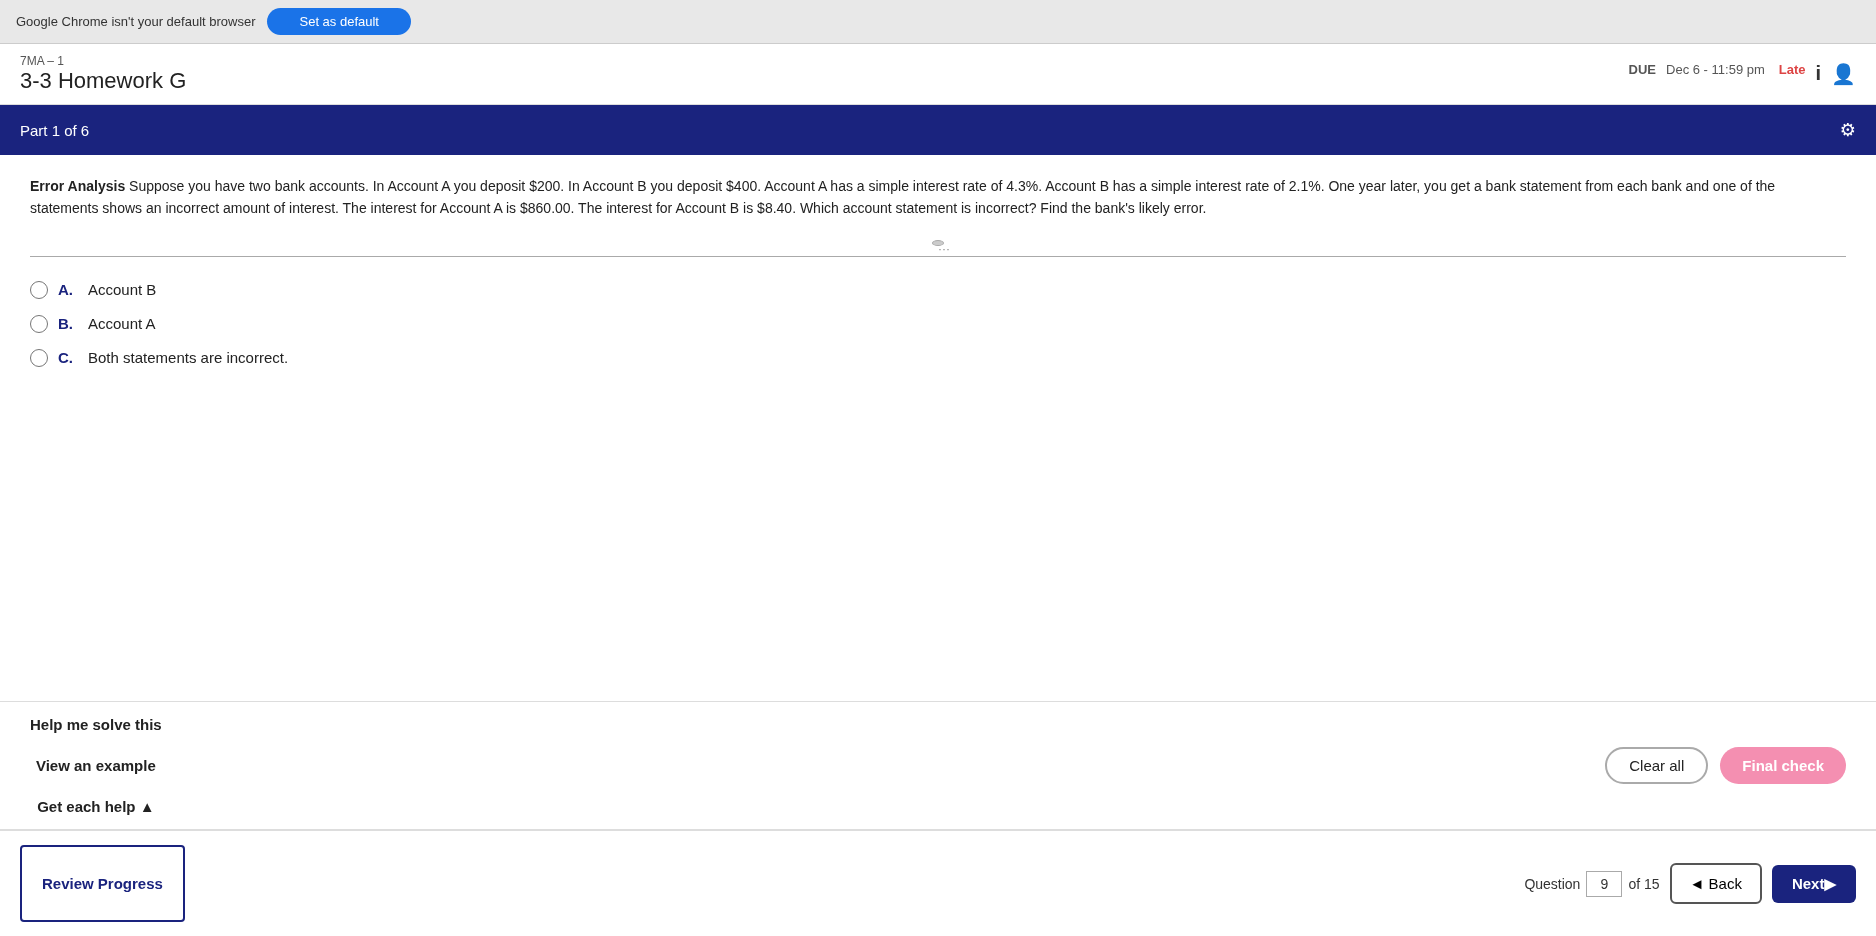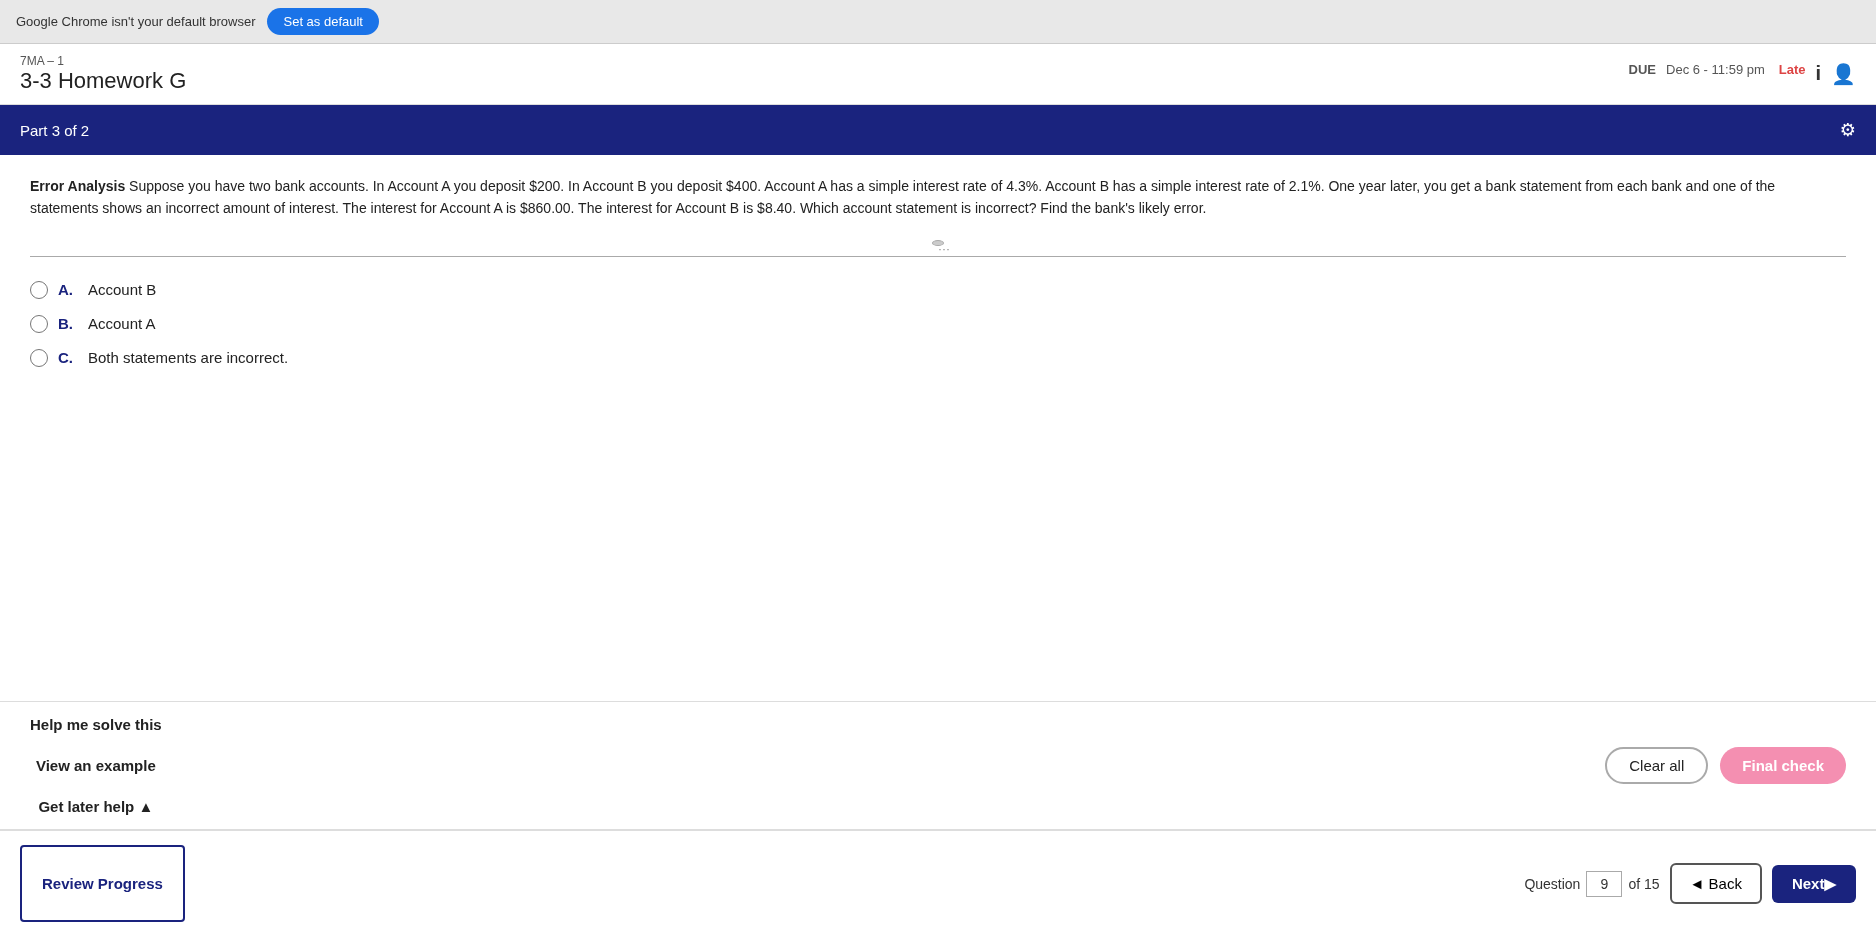--- a/index.html
+++ b/index.html
@@ -20,21 +20,21 @@
       gap: 12px;
       font-size: 13px;
       color: #333;
       border-bottom: 1px solid #ccc;
     }
     .set-default-btn {
       background: #1a73e8;
       color: white;
       border: none;
       border-radius: 20px;
-      padding: 6px 16px;
+      padding: 6px 32px;
       font-size: 13px;
       cursor: pointer;
     }
 
     
     .app-header {
       background: white;
       padding: 10px 20px;
       display: flex;
       justify-content: space-between;
@@ -306,21 +306,21 @@
     <span>Dec 6 - 11:59 pm</span>
     <span class="late-badge">Late</span>
     <span class="icon-info">i</span>
     <span class="icon-person">👤</span>
   </div>
 </div>
 
 <div class="main-content">
 
   <div class="part-header">
-    <span class="part-label">Part 3 of 2</span>
+    <span class="part-label">Part 1 of 6</span>
     <span class="gear-icon">⚙</span>
   </div>
 
   <div class="problem-section">
     <div class="problem-text">
       <strong>Error Analysis</strong>
       <span>  Suppose you have two bank accounts. In Account A you deposit $200. In Account B you deposit $400. Account A has a simple interest rate of 4.3%. Account B has a simple interest rate of 2.1%. One year later, you get a bank statement from each bank and one of the statements shows an incorrect amount of interest. The interest for Account A is $860.00. The interest for Account B is $8.40. Which account statement is incorrect? Find the bank's likely error.</span>
     </div>
 
     <div class="expand-dots">
@@ -346,21 +346,21 @@
       <input type="radio" name="answer" value="C" style="">
       <span class="option-letter">C.</span>
       <span class="option-text">Both statements are incorrect.</span>
     </div>
   </div>
 
   <div class="help-bar">
     <div class="help-left">
       <button class="help-link">Help me solve this</button>
       <button class="help-link">View an example</button>
-      <button class="help-link">Get later help ▲</button>
+      <button class="help-link">Get each help ▲</button>
     </div>
     <div class="help-right">
       <button class="clear-all-btn">Clear all</button>
       <button class="final-check-btn">Final check</button>
     </div>
   </div>
 
 </div>
 
 <div class="app-footer">

